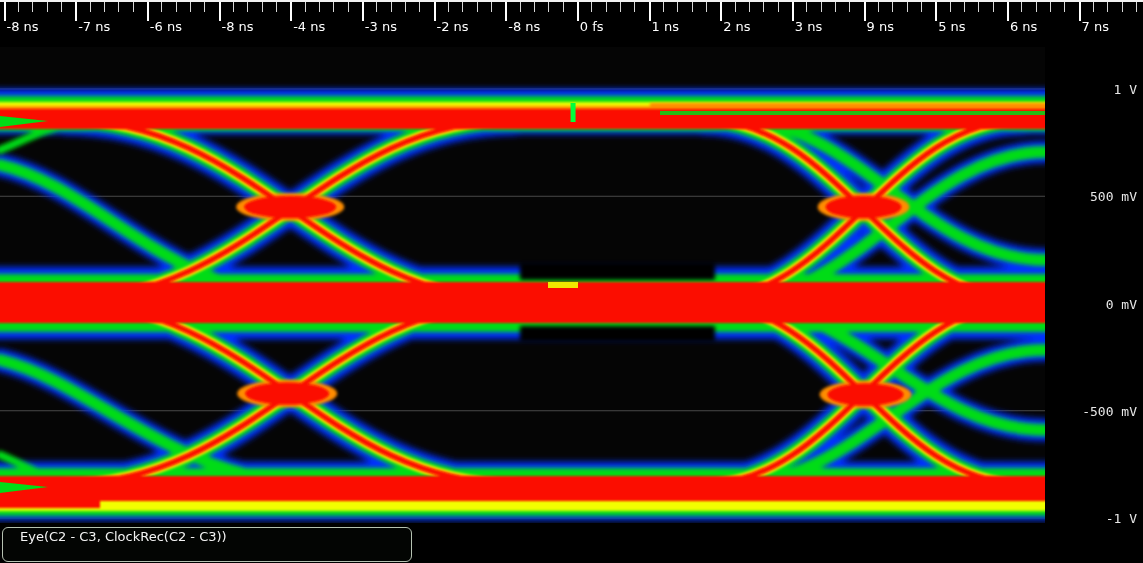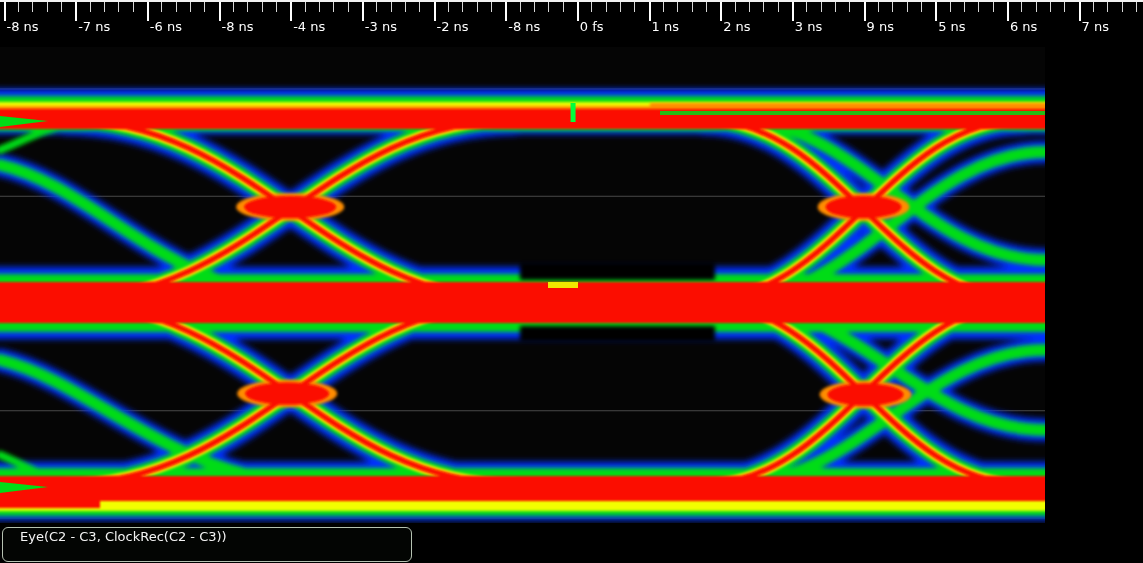--- a/index.html
+++ b/index.html
@@ -252,18 +252,26 @@
         <g filter="url(#f6)">
           <rect x="660" y="111" width="385" height="4" fill="#00dc14" opacity="0.85"></rect>
           <polygon points="0,116 48,121 0,127" fill="#00dc14"></polygon>
           <polygon points="0,482 48,487 0,493" fill="#00dc14"></polygon>
           <rect x="548" y="282" width="30" height="6" fill="#f2ff00" opacity="0.9"></rect>
         </g>
         <rect x="570.5598" y="103" width="5" height="19" fill="#00ff3c"></rect>
       </svg>
   </div>
 
+  <div id="vaxis">
+
+  <div class="vlabel" style="top: 82px;">1 V</div>
+      <div class="vlabel" style="top: 189.25px;">500 mV</div>
+      <div class="vlabel" style="top: 296.5px;">0 mV</div>
+      <div class="vlabel" style="top: 403.75px;">-500 mV</div>
+      <div class="vlabel" style="top: 511px;">-1 V</div>
+    </div>
 
   <div id="infobox">
     <div class="row1">Eye(C2 - C3, ClockRec(C2 - C3))</div>
   </div>
 
 </div>
 
 </body></html>

